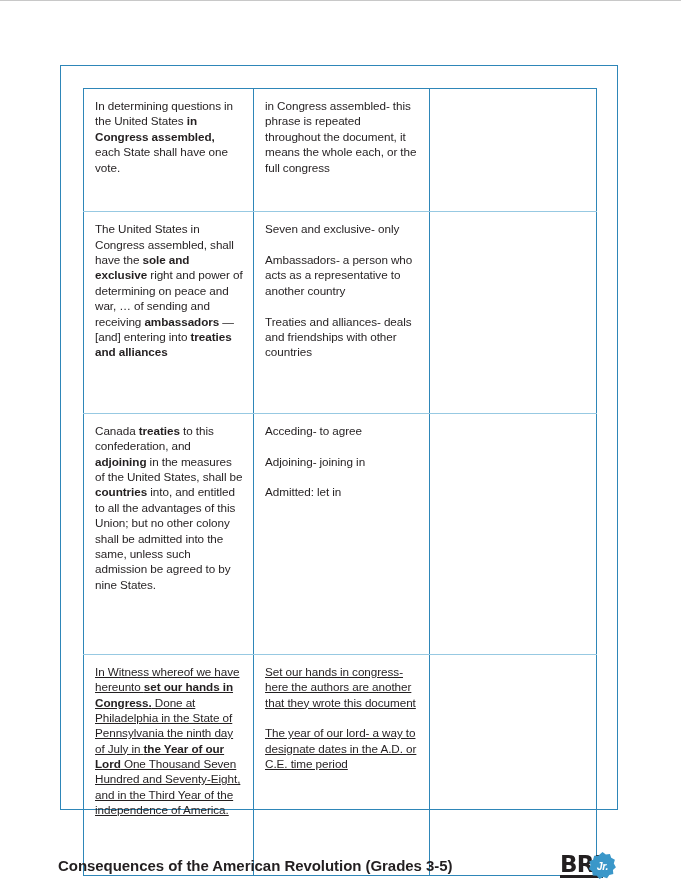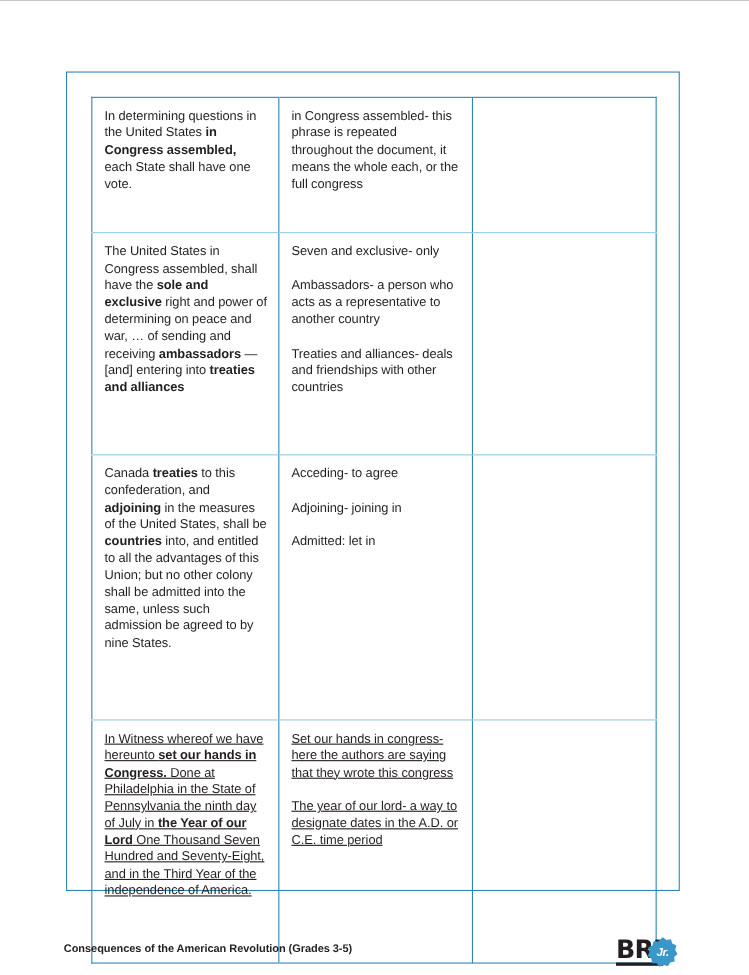--- a/index.html
+++ b/index.html
@@ -95,21 +95,21 @@
     position: absolute;
     left: 0;
     top: 845px;
     width: 681px;
     height: 41px;
   }
   .footer-title {
     position: absolute;
     left: 58px;
     top: 11px;
-    font-size: 10px;
+    font-size: 15px;
     font-weight: bold;
     color: #231f20;
     letter-spacing: -0.05px;
     white-space: nowrap;
   }
 
   
   .logo {
     position: absolute;
     left: 560px;
@@ -219,21 +219,21 @@
         <td class="answer-cell">
           <p class="cell-text"></p>
         </td>
       </tr>
 
       <tr>
         <td>
           <p class="cell-text">In Witness whereof we have hereunto <b>set our hands in Congress.</b> Done at Philadelphia in the State of Pennsylvania the ninth day of July in <b>the Year of our Lord</b> One Thousand Seven Hundred and Seventy-Eight, and in the Third Year of the independence of America.</p>
         </td>
         <td>
-          <p class="cell-text">Set our hands in congress- here the authors are saying that they wrote this congress
+          <p class="cell-text">Set our hands in congress- here the authors are another that they wrote this document
 
 The year of our lord- a way to designate dates in the A.D. or C.E. time period</p>
         </td>
         <td class="answer-cell">
           <p class="cell-text"></p>
         </td>
       </tr>
 
     </tbody>
   </table>

